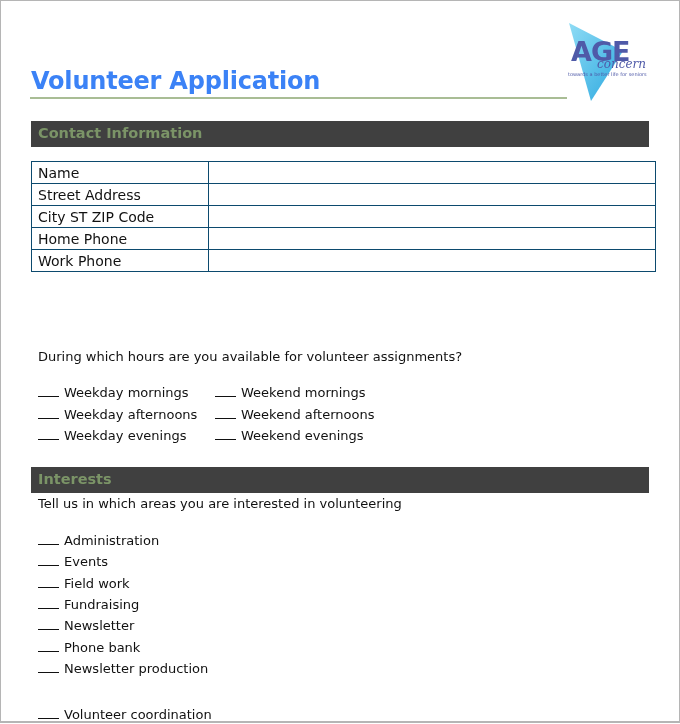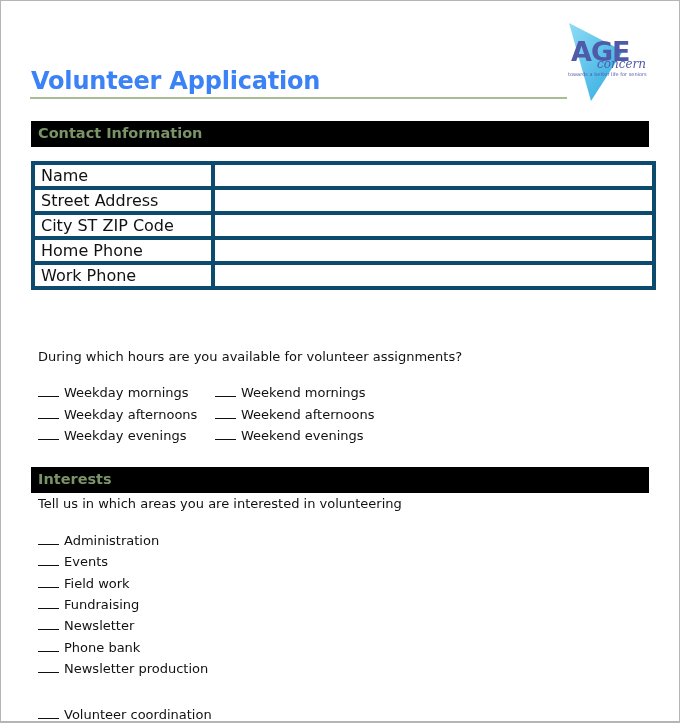--- a/index.html
+++ b/index.html
@@ -17,33 +17,33 @@
       font-size: 24px; font-weight: bold; color: #3b82f6; letter-spacing: -0.2px;
     }
     .title-rule {
       position: absolute; left: 29px; top: 96px; width: 537px; height: 2px; background: #a9bd95;
     }
     .logo { position: absolute; left: 562px; top: 20px; width: 96px; height: 82px; }
     .logo svg { width: 100%; height: 100%; }
 
     .section-head {
       position: absolute; left: 30px; width: 618px; height: 26px;
-      background: #000000;
+      background: #404040;
     }
     .section-head span {
       position: absolute; left: 7px; top: 4px;
       font-size: 14.5px; font-weight: bold; color: #7b9467;
     }
     .contact-table {
       position: absolute; left: 30px; top: 160px; width: 625px;
       border-collapse: collapse;
     }
     .contact-table td {
-      border: 4px solid #0c4a6e; height: 21px; padding: 0 0 0 6px;
-      font-size: 16px; vertical-align: middle;
+      border: 1px solid #0c4a6e; height: 21px; padding: 0 0 0 6px;
+      font-size: 14px; vertical-align: middle;
     }
     .contact-table td.label { width: 170px; }
     .contact-table td.value { padding: 0; }
     .prompt { position: absolute; left: 37px; font-size: 13px; }
     .opt { position: absolute; font-size: 13px; white-space: nowrap; }
     .blank { display: inline-block; width: 21px; border-bottom: 1px solid #111; height: 12px; margin-right: 5px; vertical-align: baseline; }
   </style>
 </head>
 <body>
 

